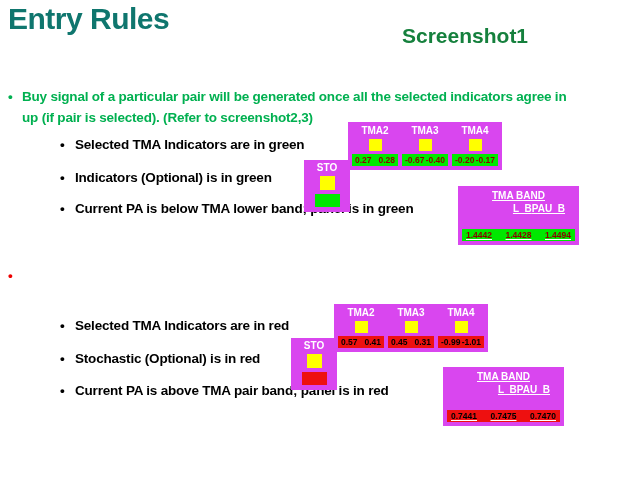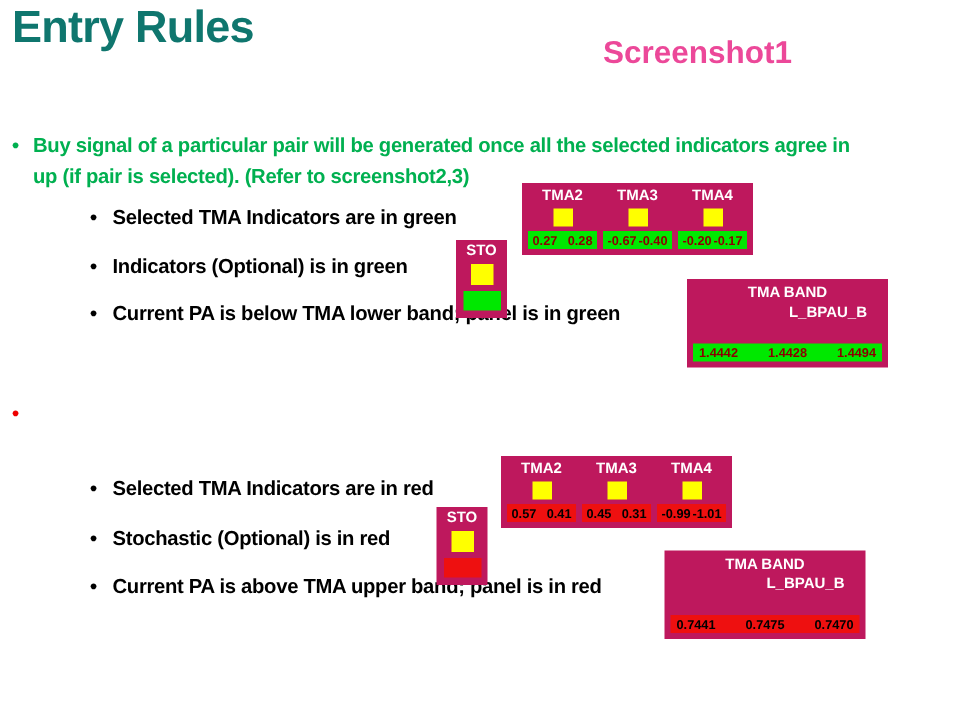--- a/index.html
+++ b/index.html
@@ -5,53 +5,53 @@
   html,body{margin:0;padding:0;background:#fff;}
   .slide{
     position:relative;width:640px;height:480px;background:#ffffff;
     font-family:"Liberation Sans",sans-serif;overflow:hidden;
   }
   .title{
     position:absolute;left:8px;top:2px;font-size:30px;font-weight:bold;
     color:#0f766e;letter-spacing:-0.5px;
   }
   .subtitle{
-    position:absolute;left:402px;top:24px;font-size:21px;font-weight:bold;color:#ec4899;
+    position:absolute;left:402px;top:24px;font-size:21px;font-weight:bold;color:#15803d;
   }
   .heading{
     position:absolute;left:8px;width:628px;display:flex;
     font-weight:bold;font-size:13.5px;line-height:21px;letter-spacing:-0.2px;
   }
   .heading .bullet{width:14px;flex:none;}
   .buy-heading{color:#00B050;top:86px;}
   .sell-heading{color:#EE0000;top:265px;}
   .sub-bullet{
     position:absolute;left:60px;display:flex;color:#000;
     font-weight:bold;font-size:13.5px;letter-spacing:-0.2px;
   }
   .sub-bullet .dot{width:15px;flex:none;}
   
-  .panel{position:absolute;background:#be185d;color:#fff;box-sizing:border-box;}
+  .panel{position:absolute;background:#d946ef;color:#fff;box-sizing:border-box;}
   .tma-panel{display:flex;gap:4px;padding:3px 4px 4px;}
   .tma-col{display:flex;flex-direction:column;align-items:center;width:46px;}
   .tma-label{font-size:10px;font-weight:bold;line-height:12px;}
   .tma-sq{width:13px;height:12px;background:#FFFF00;margin:2px 0 3px;}
   .val-box{
     display:flex;justify-content:space-between;width:100%;box-sizing:border-box;
     padding:1px 3px;font-size:8.5px;font-weight:bold;line-height:10px;
   }
   .val-green{background:#00E800;color:#8B0000;}
   .val-red{background:#EE1010;color:#000;text-align:right;}
-  .sto-panel{width:34px;padding:2px 0 5px;display:flex;flex-direction:column;align-items:center;text-align:right;}
+  .sto-panel{width:46px;padding:2px 0 5px;display:flex;flex-direction:column;align-items:center;text-align:right;}
   .sto-label{font-size:10px;font-weight:bold;line-height:12px;}
   .sto-sq{width:15px;height:14px;background:#FFFF00;margin-top:2px;}
   .sto-state{width:25px;height:13px;margin-top:4px;}
   .sto-green{background:#00E800;}
   .sto-red{background:#EE1010;}
-  .band-panel{width:134px;padding:3px 4px 4px;}
+  .band-panel{width:121px;padding:3px 4px 4px;text-decoration:underline;}
   .band-title{text-align:center;font-size:10px;font-weight:bold;line-height:13px;}
   .band-headers{
     display:flex;justify-content:flex-end;padding:0 10px;
     font-size:10px;font-weight:bold;line-height:13px;
   }
   .band-values{
     display:flex;justify-content:space-between;padding:1px 4px;margin-top:14px;
     font-size:8.5px;font-weight:bold;line-height:10px;
   }
 </style>
@@ -138,21 +138,21 @@
   <div class="sub-bullet" style="top:318px">
     <span class="dot">•</span>
     <span>Selected TMA Indicators are in red</span>
   </div>
   <div class="sub-bullet" style="top:351px">
     <span class="dot">•</span>
     <span>Stochastic (Optional) is in red</span>
   </div>
   <div class="sub-bullet" style="top:383px">
     <span class="dot">•</span>
-    <span>Current PA is above TMA upper band; panel is in red</span>
+    <span>Current PA is above TMA pair band; panel is in red</span>
   </div>
 
   <div class="panel tma-panel" style="left:334px;top:304px">
     <div class="tma-col">
       <div class="tma-label">TMA2</div>
       <div class="tma-sq"></div>
       <div class="val-box val-red">
         <span>0.57</span>
         <span>0.41</span>
       </div>

